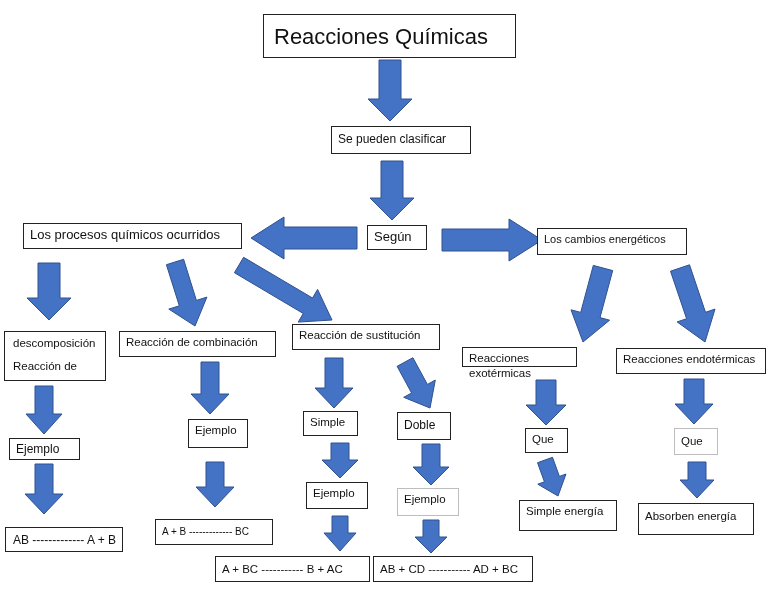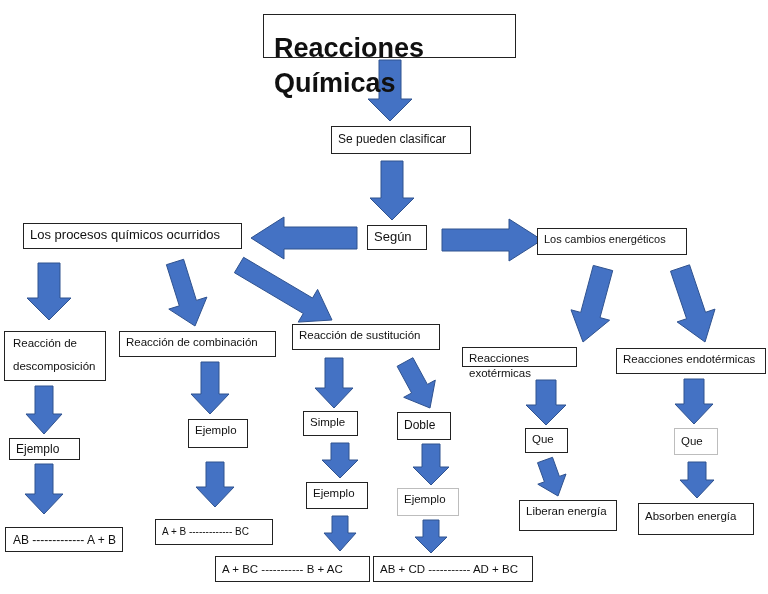--- a/index.html
+++ b/index.html
@@ -1,21 +1,21 @@
 <!DOCTYPE html>
 <html><head>
 <meta charset="utf-8">
 <style>
   html, body { margin: 0; padding: 0; background: #ffffff; }
   body { width: 768px; height: 594px; position: relative; overflow: hidden;
          font-family: "Liberation Sans", sans-serif; color: #111; }
   .box { position: absolute; box-sizing: border-box; border: 1px solid #222;
          background: #fff; font-size: 12px; padding: 3px 6px; line-height: 1.3; }
   .box.light { border-color: #bdbdbd; }
-  .title { font-size: 27px; padding: 16px 10px; border-width: 1.5px; font-weight: bold; }
+  .title { font-size: 22px; padding: 8px 10px; border-width: 1.5px; }
   .two-line { line-height: 23px; padding: 0 8px; }
   svg.arrows { position: absolute; left: 0; top: 0; }
   .arrow { fill: #4472c4; stroke: #2f528f; stroke-width: 1; }
 </style>
 </head>
 <body>
 
 <svg class="arrows" width="768" height="594">
 
   <g id="arrow-defs"></g>
@@ -58,22 +58,22 @@
 
 <div class="box" style="left:23px;top:223px;width:219px;height:26px;font-size:13px;">
   <span>Los procesos químicos ocurridos</span>
 </div>
 
 <div class="box" style="left:537px;top:228px;width:150px;height:27px;font-size:11px;">
   <span>Los cambios energéticos</span>
 </div>
 
 <div class="box two-line" style="left:4px;top:331px;width:102px;height:50px;font-size:11.5px;">
+  <div>descomposición</div>
   <div>Reacción de</div>
-  <div>descomposición</div>
 </div>
 <div class="box" style="left:9px;top:438px;width:71px;height:22px;">
   <span>Ejemplo</span>
 </div>
 <div class="box" style="left:5px;top:527px;width:118px;height:25px;padding-top:5px;text-align:right;">
   <span>AB ------------- A + B</span>
 </div>
 
 <div class="box" style="left:119px;top:331px;width:157px;height:26px;font-size:11.5px;">
   <span>Reacción de combinación</span>
@@ -107,21 +107,21 @@
   <span>AB + CD ----------- AD + BC</span>
 </div>
 
 <div class="box" style="left:462px;top:347px;width:115px;height:20px;font-size:11.5px;">
   <span>Reacciones exotérmicas</span>
 </div>
 <div class="box" style="left:525px;top:428px;width:43px;height:25px;font-size:11.5px;">
   <span>Que</span>
 </div>
 <div class="box" style="left:519px;top:500px;width:98px;height:31px;font-size:11.5px;">
-  <span>Liberan energía</span>
+  <span>Simple energía</span>
 </div>
 
 <div class="box" style="left:616px;top:348px;width:150px;height:26px;font-size:11.5px;">
   <span>Reacciones endotérmicas</span>
 </div>
 <div class="box light" style="left:674px;top:428px;width:44px;height:27px;font-size:11.5px;padding-top:5px;">
   <span>Que</span>
 </div>
 <div class="box" style="left:638px;top:503px;width:116px;height:32px;font-size:11.5px;padding-top:5px;">
   <span>Absorben energía</span>

